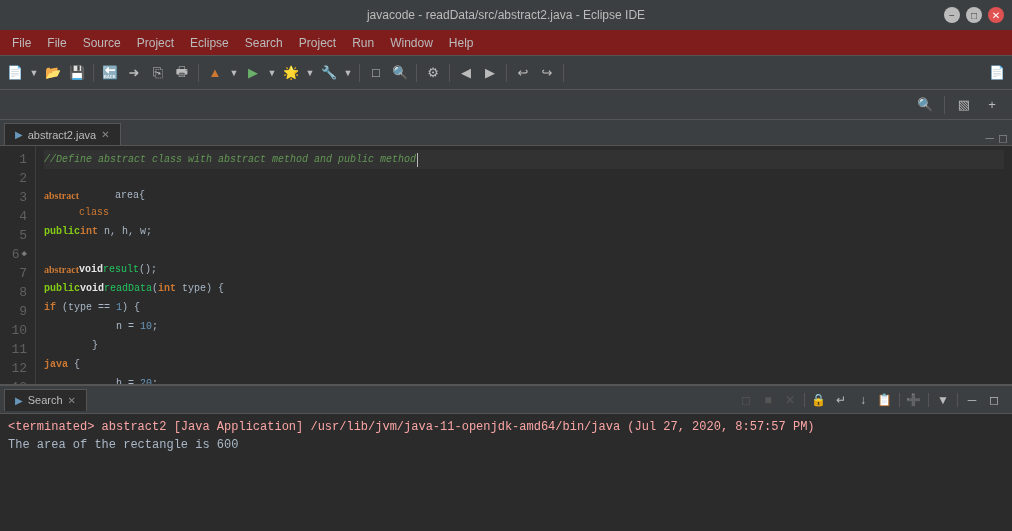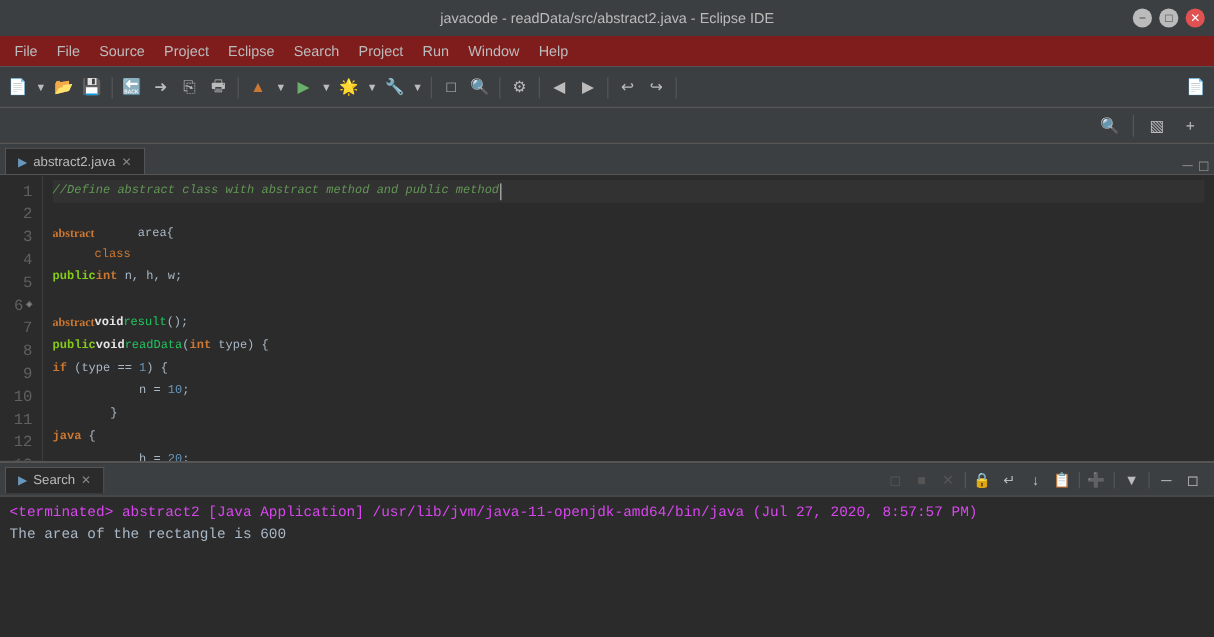--- a/index.html
+++ b/index.html
@@ -230,21 +230,21 @@
     #console-output {
       flex: 1;
       background: #2b2b2b;
       color: #a9b7c6;
       font-family: 'Courier New', monospace;
       font-size: 12px;
       padding: 4px 8px;
       line-height: 18px;
       overflow: auto;
     }
-    .terminated-line { color: #d946ef; }
+    .terminated-line { color: #fca5a5; }
     #outer { display: flex; flex-direction: column; height: 531px; }
     #editor-wrapper { display: flex; flex-direction: column; flex: 1; }
   </style>
 </head>
 <body>
 
 <div id="outer">
 
   <div id="title-bar">
     <div style="width:60px;"></div>

